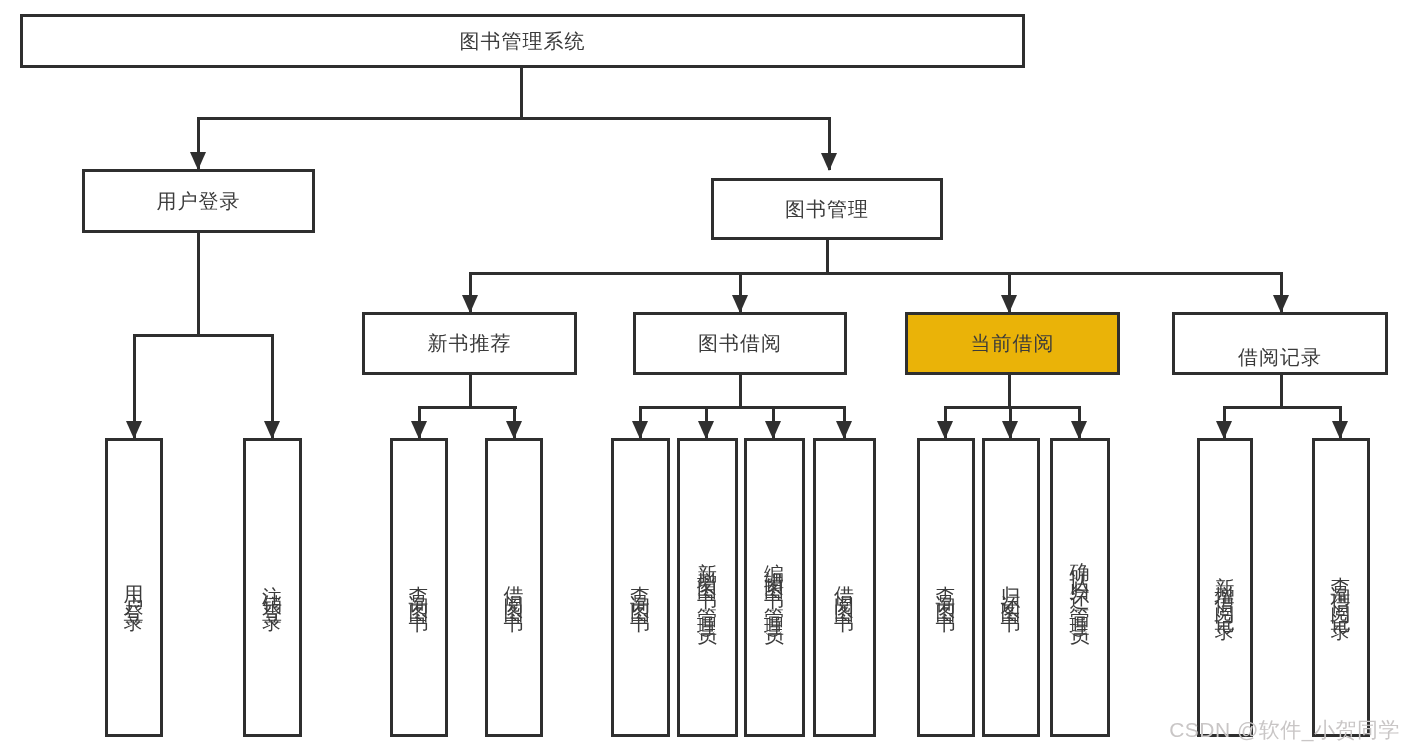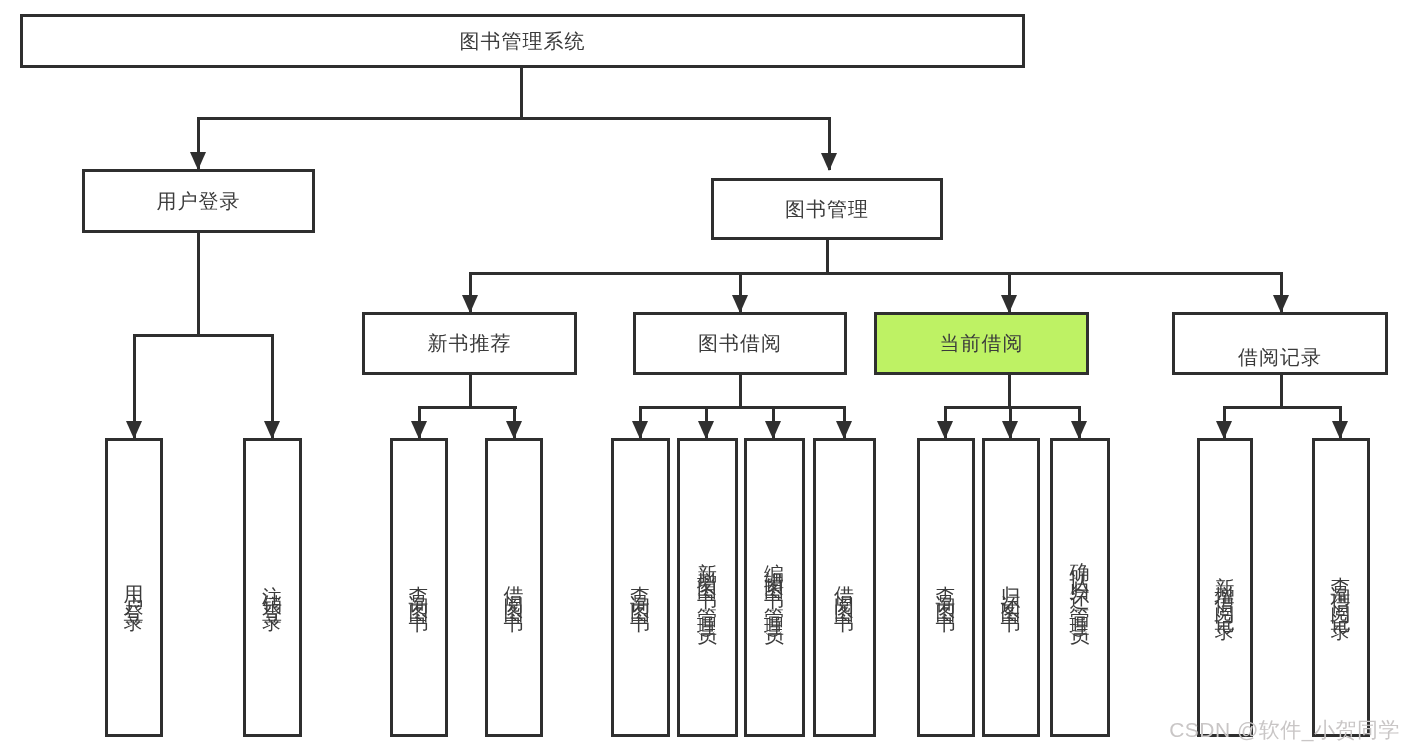--- a/index.html
+++ b/index.html
@@ -118,21 +118,21 @@
     </div>
     <div class="node" style="left: 711px; top: 170px; width: 232px; height: 62px; border-color: rgb(47, 47, 47); background: rgb(255, 255, 255); margin-top: 8px;">
       <span class="lbl" style="color: rgb(59, 59, 59);">图书管理</span>
     </div>
     <div class="node" style="left: 362px; top: 312px; width: 215px; height: 63px; border-color: rgb(47, 47, 47); background: rgb(255, 255, 255);">
       <span class="lbl" style="color: rgb(59, 59, 59);">新书推荐</span>
     </div>
     <div class="node" style="left: 633px; top: 312px; width: 214px; height: 63px; border-color: rgb(47, 47, 47); background: rgb(255, 255, 255); align-items: center;">
       <span class="lbl" style="color: rgb(59, 59, 59);">图书借阅</span>
     </div>
-    <div class="node" style="left: 874px; top: 312px; width: 215px; height: 63px; border-color: rgb(47, 47, 47); background: #bef264;">
+    <div class="node" style="left: 905px; top: 312px; width: 215px; height: 63px; border-color: rgb(47, 47, 47); background: #eab308;">
       <span class="lbl" style="color: rgb(59, 59, 59);">当前借阅</span>
     </div>
     <div class="node" style="left: 1172px; top: 312px; width: 216px; height: 63px; border-color: rgb(47, 47, 47); background: rgb(255, 255, 255);">
       <span class="lbl" style="color: rgb(59, 59, 59); margin-top: 28px;">借阅记录</span>
     </div>
     <div class="node" style="left: 105px; top: 438px; width: 58px; height: 299px; border-color: rgb(47, 47, 47); background: rgb(255, 255, 255);">
       <span class="lbl vert" style="color: rgb(59, 59, 59);">用户登录</span>
     </div>
     <div class="node" style="left: 243px; top: 438px; width: 59px; height: 299px; border-color: rgb(47, 47, 47); background: rgb(255, 255, 255);">
       <span class="lbl vert" style="color: rgb(59, 59, 59);">注销登录</span>

